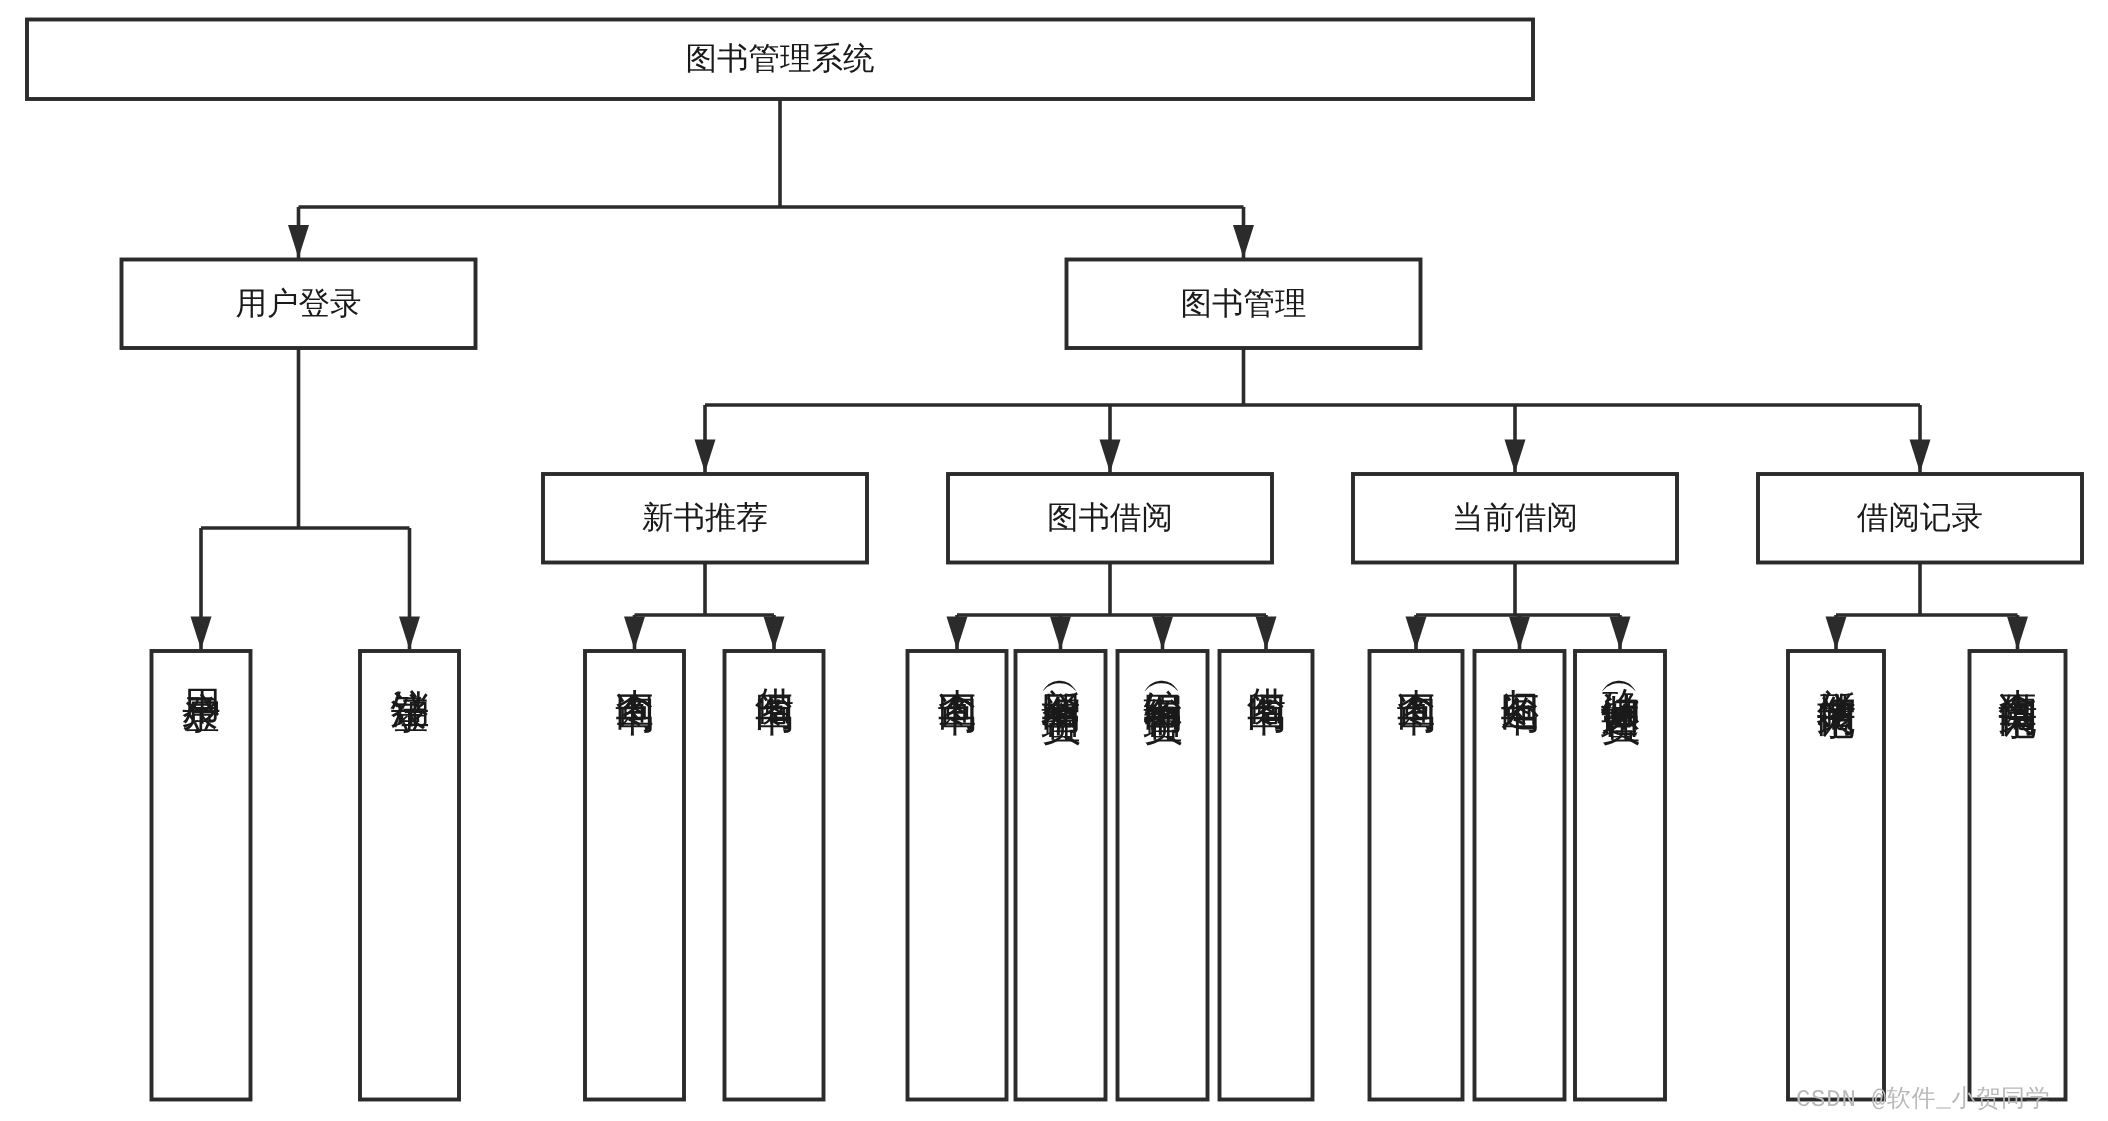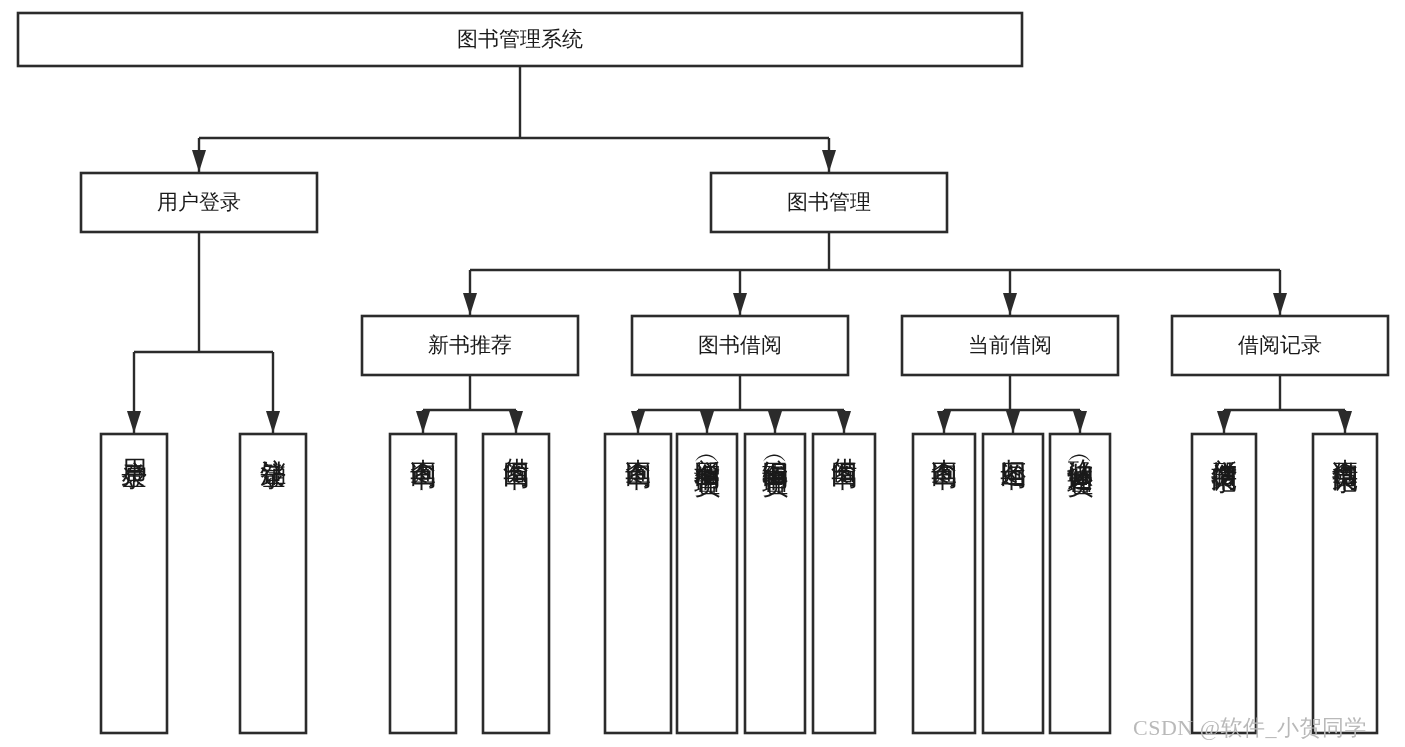--- a/index.html
+++ b/index.html
@@ -62,22 +62,22 @@
     font-size: 26px;
     line-height: 1.06;
     letter-spacing: 2px;
     color: #1a1a1a;
     white-space: nowrap;
   }
   .watermark {
     position: absolute;
     right: 8px;
     bottom: 4px;
-    font-family: Liberation Serif, serif;
-    font-size: 22px;
+    font-family: Liberation Mono, monospace;
+    font-size: 16px;
     color: #b9b9b9;
     letter-spacing: 0.5px;
     white-space: nowrap;
   }
 </style>
 </head>
 <body>
 
 <div id="diagram-root">
   <svg id="tree-svg" viewBox="0 0 1405 747">

